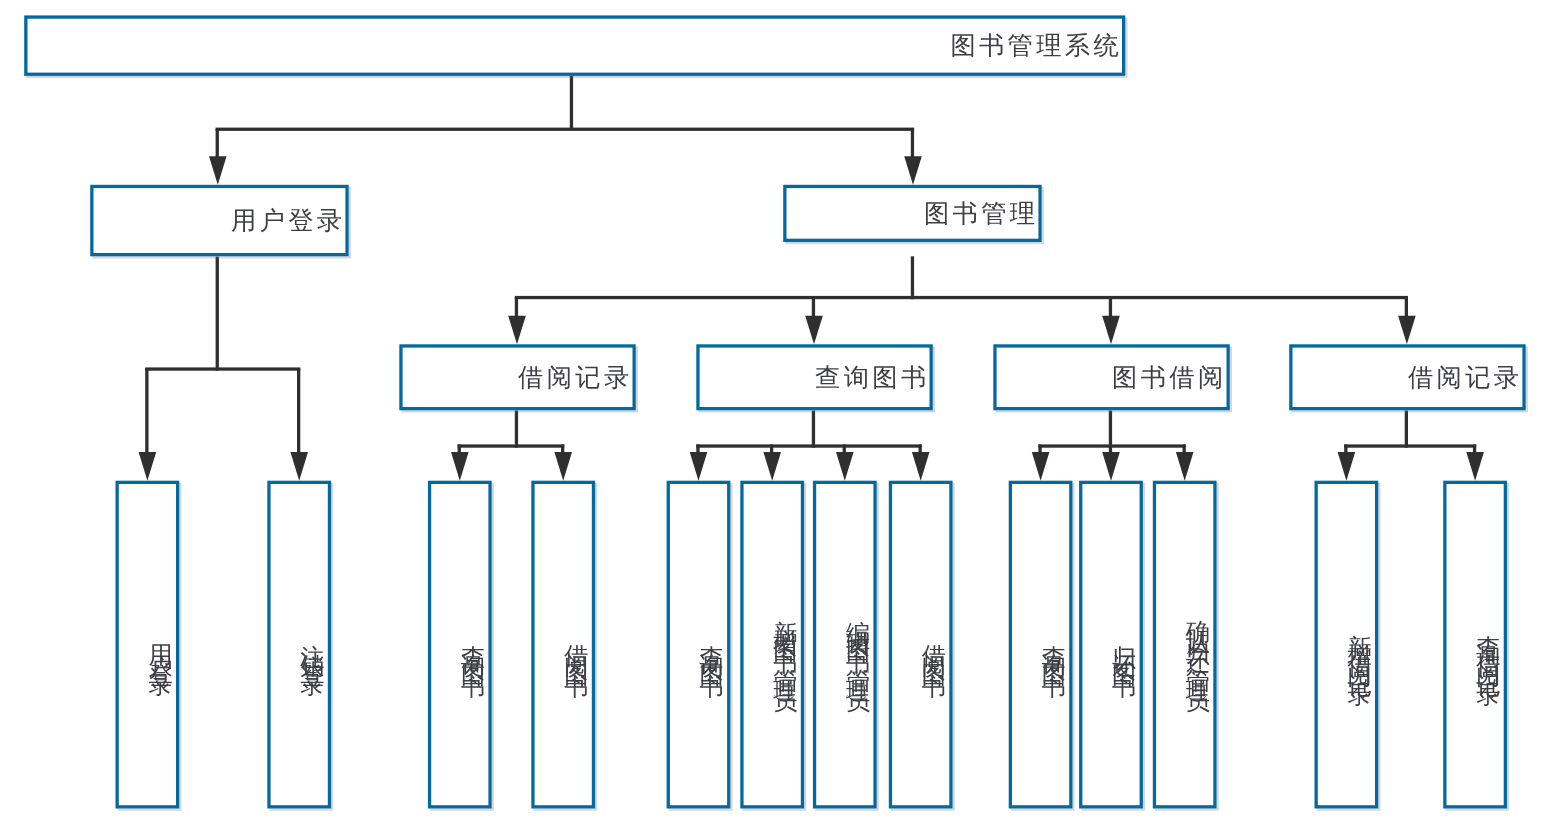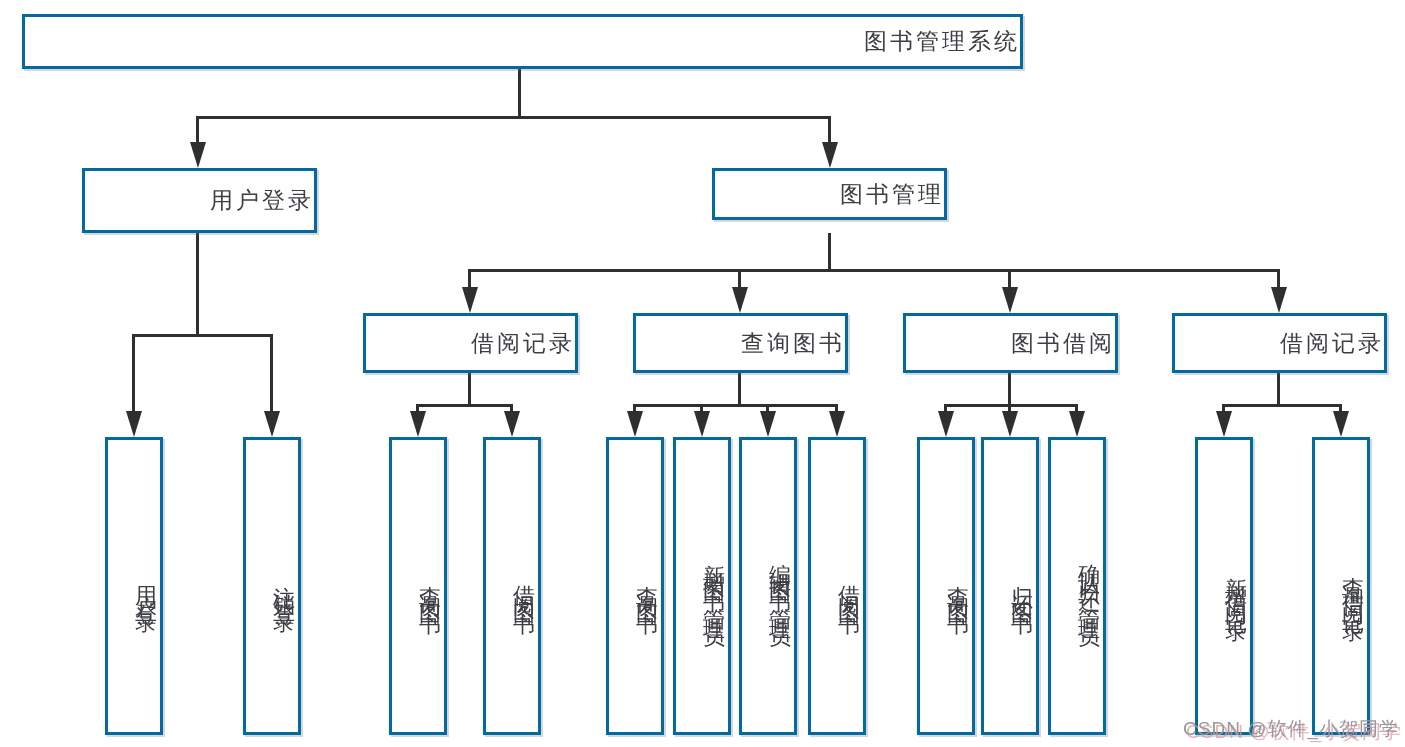--- a/index.html
+++ b/index.html
@@ -157,14 +157,13 @@
     <span class="vtxt">确认归还（管理员）</span>
   </div>
 
   <div class="box leaf" style="left:1195px;top:437px;width:58px;height:298px">
     <span class="vtxt">新增借阅记录</span>
   </div>
   <div class="box leaf" style="left:1312px;top:437px;width:58px;height:298px">
     <span class="vtxt">查询借阅记录</span>
   </div>
 
-  <div class="watermark">CSDN @软件_小贺同学</div>
 </div>
 
 </body></html>

